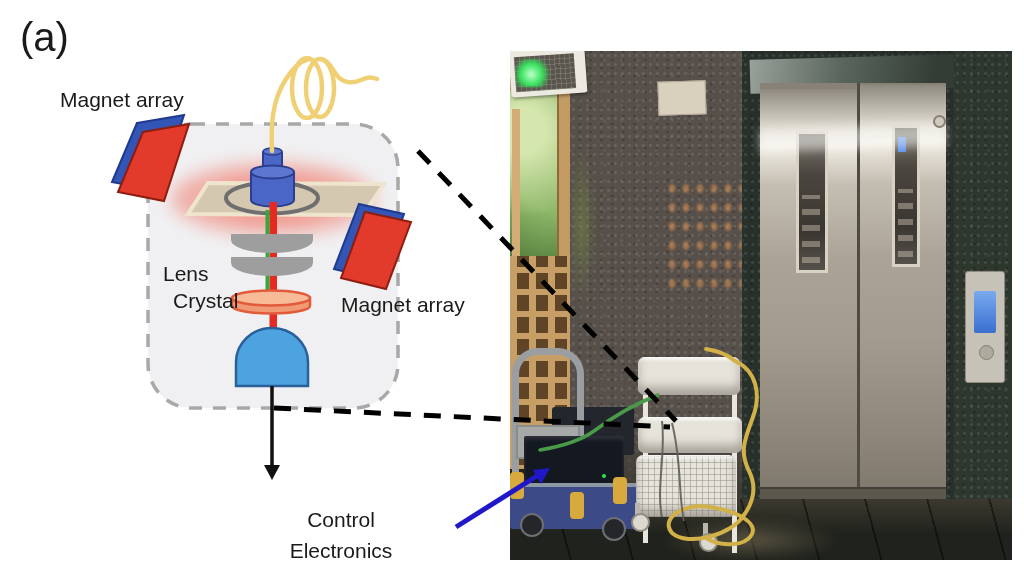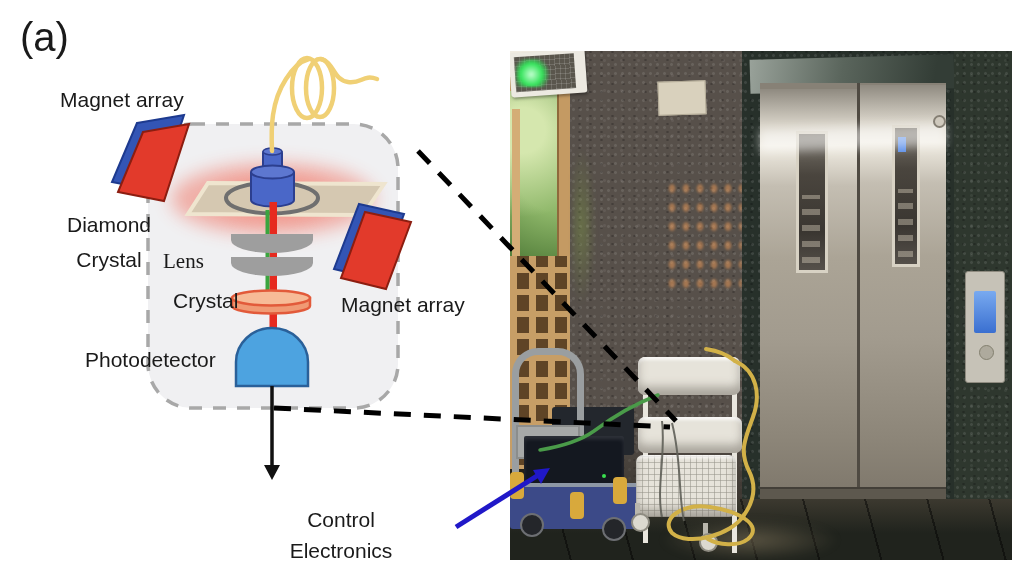--- a/index.html
+++ b/index.html
@@ -232,26 +232,21 @@
 
     <line x1="418" y1="151" x2="676" y2="421" style="stroke:var(--connector_black,#000)" stroke-width="5" stroke-dasharray="17 13"></line>
     <line x1="274" y1="408" x2="670" y2="427" style="stroke:var(--connector_black,#000)" stroke-width="5" stroke-dasharray="17 13"></line>
 
     <line x1="456" y1="527" x2="540" y2="474" style="stroke:var(--arrow_blue,#2018c8)" stroke-width="5"></line>
     <polygon points="550,468 533,470 541,484" style="fill:var(--arrow_blue,#2018c8)"></polygon>
   </svg>
 
   <div class="lbl" style="left:20px;top:14px;font-size:40px;">(a)</div>
   <div class="lbl" style="left:60px;top:88px;">Magnet array</div>
-  <div class="lbl ctr" style="left:54px;top:207px;width:110px;line-height:35px;">
-    <span>Diamond</span><br>
-    <span>Crystal</span>
-  </div>
-  <div class="lbl" style="left:163px;top:249px;font-family:Liberation Serif, serif;">Lens</div>
+  <div class="lbl" style="left:163px;top:262px;">Lens</div>
   <div class="lbl" style="left:173px;top:289px;">Crystal</div>
-  <div class="lbl" style="left:85px;top:348px;">Photodetector</div>
   <div class="lbl" style="left:341px;top:293px;">Magnet array</div>
   <div class="lbl ctr" style="left:269px;top:504px;width:144px;line-height:31px;">
     <span>Control</span><br>
     <span>Electronics</span>
   </div>
 
 </div>
 
 </body></html>

